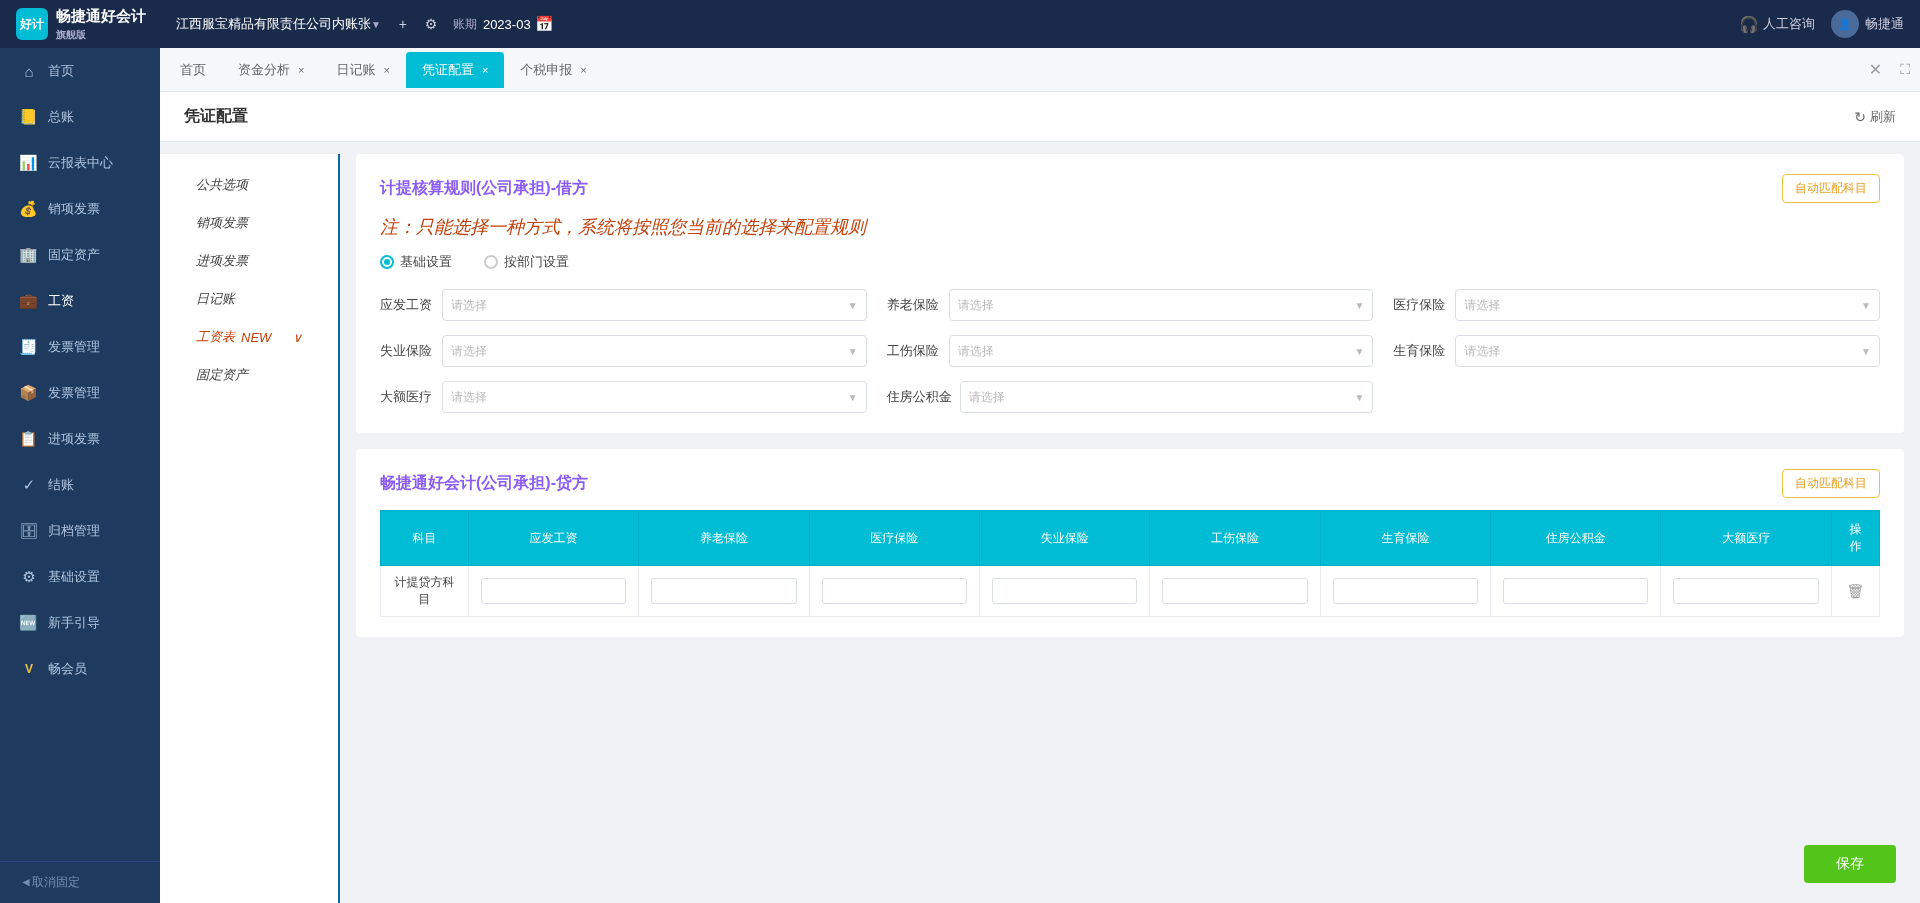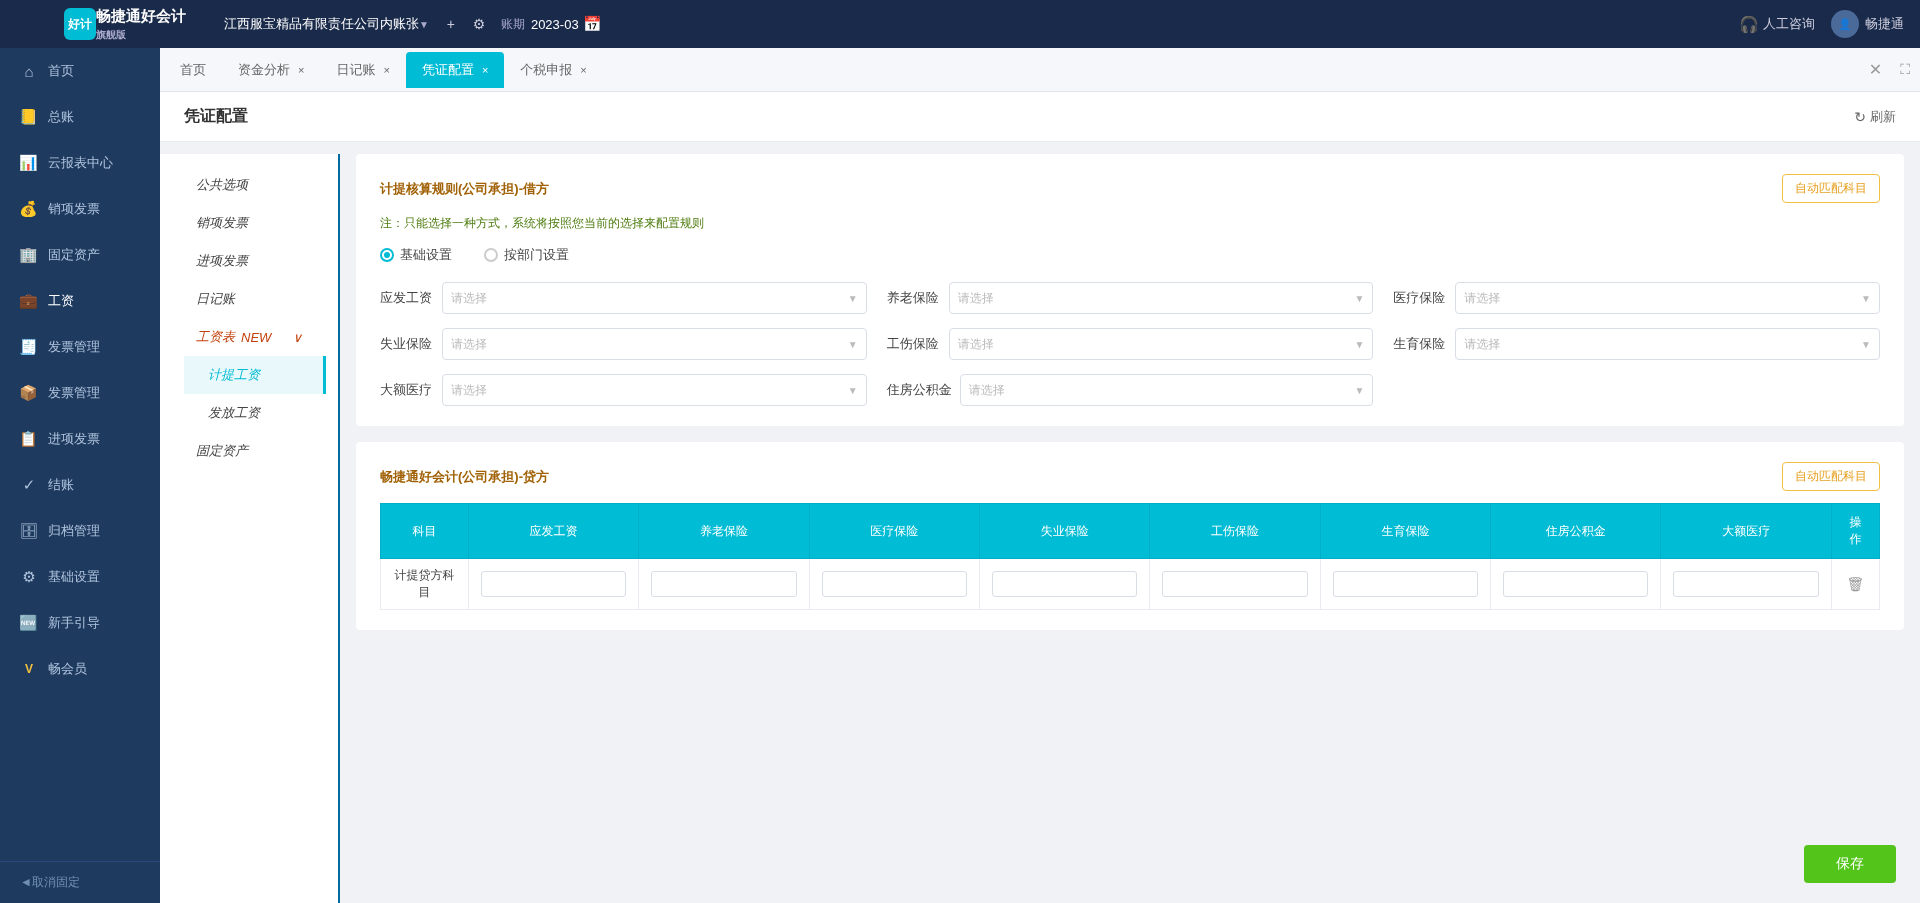--- a/index.html
+++ b/index.html
@@ -1,20 +1,20 @@
 <!DOCTYPE html>
 <html><head>
   <meta charset="utf-8">
   <style>
     * { margin: 0; padding: 0; box-sizing: border-box; }
     body { font-family: 'Microsoft YaHei', sans-serif; font-size: 13px; background: #f0f2f5; width: 1920px; height: 903px; overflow: hidden; display: flex; flex-direction: column; }
 
     
     .top-bar { height: 48px; background: #1a2a4a; display: flex; align-items: center; padding: 0 16px; flex-shrink: 0; }
-    .top-bar-logo { display: flex; align-items: center; color: white; font-size: 15px; font-weight: bold; width: 160px; margin-left: 48px; }
+    .top-bar-logo { display: flex; align-items: center; gap: 8px; color: white; font-size: 15px; font-weight: bold; width: 160px; }
     .top-bar-logo .logo-icon { width: 32px; height: 32px; background: #00bcd4; border-radius: 6px; display: flex; align-items: center; justify-content: center; color: white; font-size: 12px; font-weight: bold; }
     .top-bar-logo .logo-sub { font-size: 10px; color: #aac; margin-top: 2px; }
     .company-select { display: flex; align-items: center; color: white; cursor: pointer; }
     .company-select span { font-size: 13px; }
     .company-select .arrow { color: #aac; font-size: 10px; }
     .period-label { color: #aac; font-size: 12px; }
     .period-value { color: white; font-size: 13px; }
     .icon-btn { width: 28px; height: 28px; display: flex; align-items: center; justify-content: center; cursor: pointer; color: #ccd; font-size: 14px; }
     .top-bar-right { display: flex; align-items: center; gap: 16px; margin-left: auto; color: #ccd; font-size: 13px; }
     .service-btn { display: flex; align-items: center; gap: 4px; cursor: pointer; }
@@ -57,24 +57,24 @@
     .main-content { flex: 1; overflow-y: auto; padding: 0; background: #f0f2f5; }
 
     
     .page-header { background: white; padding: 14px 24px; border-bottom: 1px solid #e8ecf0; display: flex; align-items: center; justify-content: space-between; margin-bottom: 12px; }
     .page-title { font-size: 16px; font-weight: 600; color: #333; }
     .refresh-btn { display: flex; align-items: center; gap: 4px; color: #666; cursor: pointer; font-size: 13px; }
 
     
     .form-section { background: white; margin: 0 16px 16px 16px; padding: 20px 24px; border-radius: 4px; }
     .section-header { display: flex; align-items: center; justify-content: space-between; margin-bottom: 12px; }
-    .section-title { font-size: 13px; font-weight: 600; color: #a16207; }
+    .section-title { font-size: 16px; font-weight: 600; color: #8b5cf6; }
     .auto-match-btn { background: white; border: 1px solid #f0c040; color: #e6a020; padding: 5px 12px; border-radius: 4px; cursor: pointer; font-size: 12px; }
 
-    .notice-text { color: #4d7c0f; font-size: 12px; margin-bottom: 14px; }
+    .notice-text { color: #c2410c; font-size: 18px; margin-bottom: 14px; font-style: italic; }
 
     
     .radio-group { display: flex; align-items: center; gap: 32px; margin-bottom: 18px; }
     .radio-item { display: flex; align-items: center; gap: 6px; cursor: pointer; font-size: 13px; color: #444; }
     .radio-circle { width: 14px; height: 14px; border-radius: 50%; border: 2px solid #ccc; display: flex; align-items: center; justify-content: center; }
     .radio-circle.checked { border-color: #00bcd4; }
     .radio-circle.checked::after { content: ''; width: 6px; height: 6px; border-radius: 50%; background: #00bcd4; }
 
     
     .form-grid { display: grid; grid-template-columns: 1fr 1fr 1fr; gap: 14px 20px; }
@@ -248,28 +248,20 @@
           </div>
           <div class="left-nav-item">
             <span>日记账</span>
           </div>
           <div class="left-nav-group">
             <div style="display:flex;align-items:center;gap:6px;">
               <span>工资表</span>
               <span class="new-badge">NEW</span>
             </div>
             <span>∨</span>
-          </div>
-          <div class="sub-items">
-            <div class="left-nav-item active">
-              <span>计提工资</span>
-            </div>
-            <div class="left-nav-item">
-              <span>发放工资</span>
-            </div>
           </div>
           <div class="left-nav-item">
             <span>固定资产</span>
           </div>
         </div>
 
         <div class="main-content">
 
           <div class="form-section">
             <div class="section-header">

